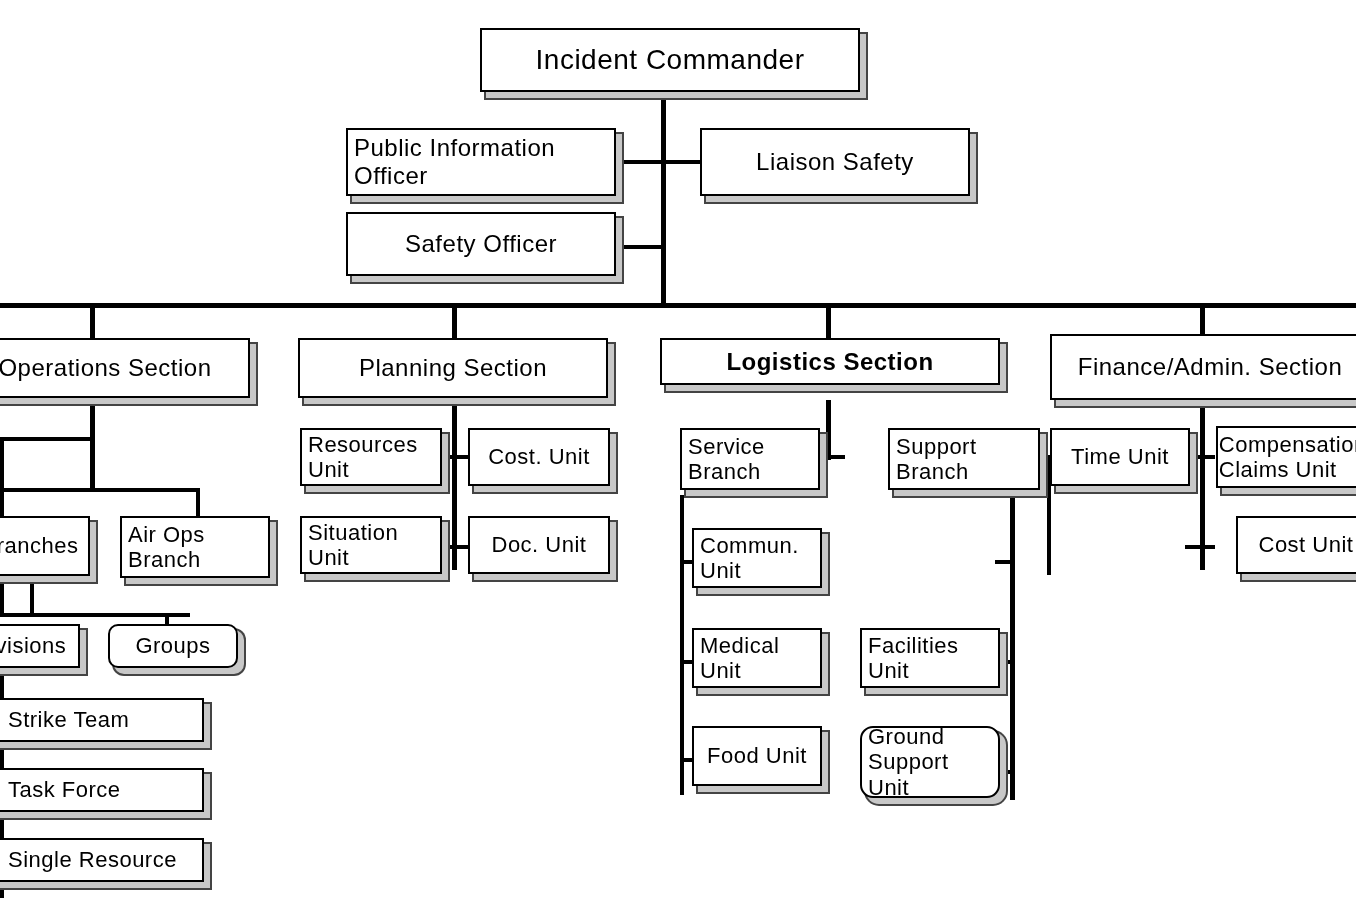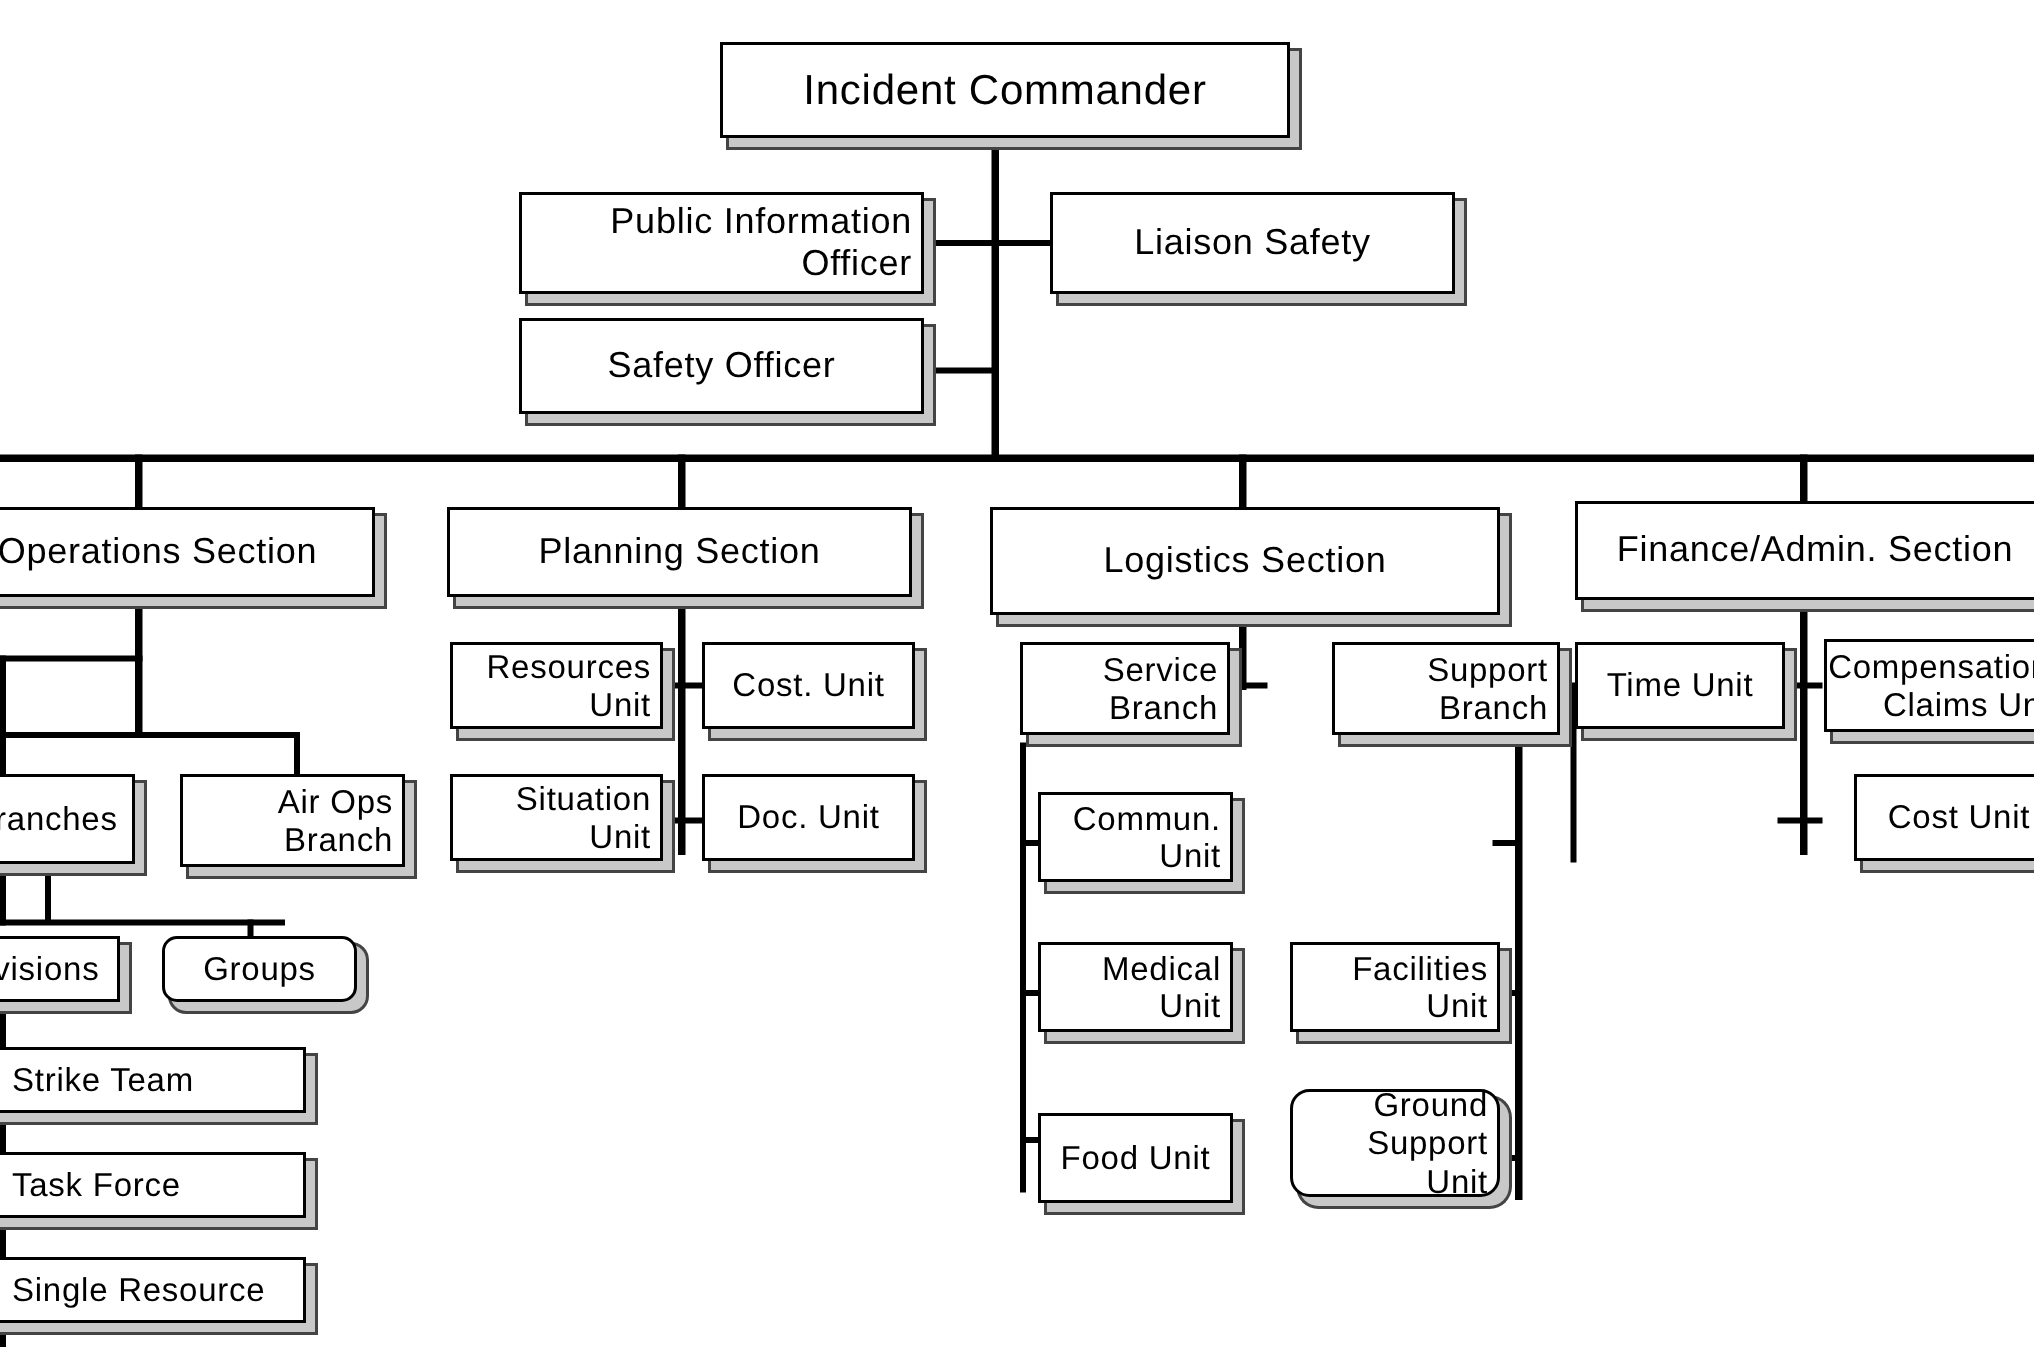--- a/index.html
+++ b/index.html
@@ -5,21 +5,21 @@
   html,body{margin:0;padding:0;background:#fff;font-family:Arial,Helvetica,sans-serif;}
   #chart{position:relative;width:1356px;height:904px;background:#fff;overflow:hidden;}
   .box{
     position:absolute;
     background:#fff;
     border:2px solid #000;
     box-shadow:6px 6px 0 #c8c8c8, 6px 6px 0 2px #444;
     display:flex;
     align-items:center;
     justify-content:center;
-    text-align:right;
+    text-align:left;
     font-size:22px;
     line-height:1.15;
     padding:4px 6px;
     box-sizing:border-box;
     letter-spacing:0.5px;
   }
   .box.big{font-size:28px;}
   .box.med{font-size:24px;}
   .line{position:absolute;background:#000;}
 </style>
@@ -77,41 +77,41 @@
   <div class="line" style="left:1047px;top:455px;width:4px;height:120px;"></div>
 
   <div class="box big" style="left:480px;top:28px;width:380px;height:64px;">Incident Commander</div>
 
   <div class="box med" style="left:346px;top:128px;width:270px;height:68px;">Public Information Officer</div>
   <div class="box med" style="left:700px;top:128px;width:270px;height:68px;">Liaison Safety</div>
   <div class="box med" style="left:346px;top:212px;width:270px;height:64px;">Safety Officer</div>
 
   <div class="box med" style="left:-40px;top:338px;width:290px;height:60px;">Operations Section</div>
   <div class="box med" style="left:298px;top:338px;width:310px;height:60px;">Planning Section</div>
-  <div class="box med" style="left:660px;top:338px;width:340px;height:72px;">Logistics Section</div>
+  <div class="box med" style="left:660px;top:338px;width:340px;height:47px;font-weight:bold;">Logistics Section</div>
   <div class="box med" style="left:1050px;top:334px;width:320px;height:66px;">Finance/Admin. Section</div>
 
   <div class="box" style="left:-30px;top:516px;width:120px;height:60px;">Branches</div>
   <div class="box" style="left:120px;top:516px;width:150px;height:62px;">Air Ops Branch</div>
   <div class="box" style="left:-40px;top:624px;width:120px;height:44px;">Divisions</div>
   <div class="box" style="left:108px;top:624px;width:130px;height:44px;border-radius:10px;">Groups</div>
   <div class="box" style="left:-6px;top:698px;width:210px;height:44px;text-align:left;justify-content:flex-start;padding-left:12px;">Strike Team</div>
   <div class="box" style="left:-6px;top:768px;width:210px;height:44px;text-align:left;justify-content:flex-start;padding-left:12px;">Task Force</div>
   <div class="box" style="left:-6px;top:838px;width:210px;height:44px;text-align:left;justify-content:flex-start;padding-left:12px;">Single Resource</div>
 
   <div class="box" style="left:300px;top:428px;width:142px;height:58px;">Resources Unit</div>
   <div class="box" style="left:468px;top:428px;width:142px;height:58px;">Cost. Unit</div>
   <div class="box" style="left:300px;top:516px;width:142px;height:58px;">Situation Unit</div>
   <div class="box" style="left:468px;top:516px;width:142px;height:58px;">Doc. Unit</div>
 
   <div class="box" style="left:680px;top:428px;width:140px;height:62px;">Service Branch</div>
   <div class="box" style="left:888px;top:428px;width:152px;height:62px;">Support Branch</div>
   <div class="box" style="left:692px;top:528px;width:130px;height:60px;">Commun. Unit</div>
   <div class="box" style="left:692px;top:628px;width:130px;height:60px;">Medical Unit</div>
-  <div class="box" style="left:692px;top:726px;width:130px;height:60px;margin-top:16px;">Food Unit</div>
+  <div class="box" style="left:692px;top:726px;width:130px;height:60px;">Food Unit</div>
   <div class="box" style="left:860px;top:628px;width:140px;height:60px;">Facilities Unit</div>
   <div class="box" style="left:860px;top:726px;width:140px;height:72px;border-radius:13px;">Ground Support Unit</div>
 
   <div class="box" style="left:1050px;top:428px;width:140px;height:58px;">Time Unit</div>
   <div class="box" style="left:1216px;top:426px;width:160px;height:62px;">Compensation/ Claims Unit</div>
   <div class="box" style="left:1236px;top:516px;width:140px;height:58px;">Cost Unit</div>
 
 </div>
 
 </body></html>

